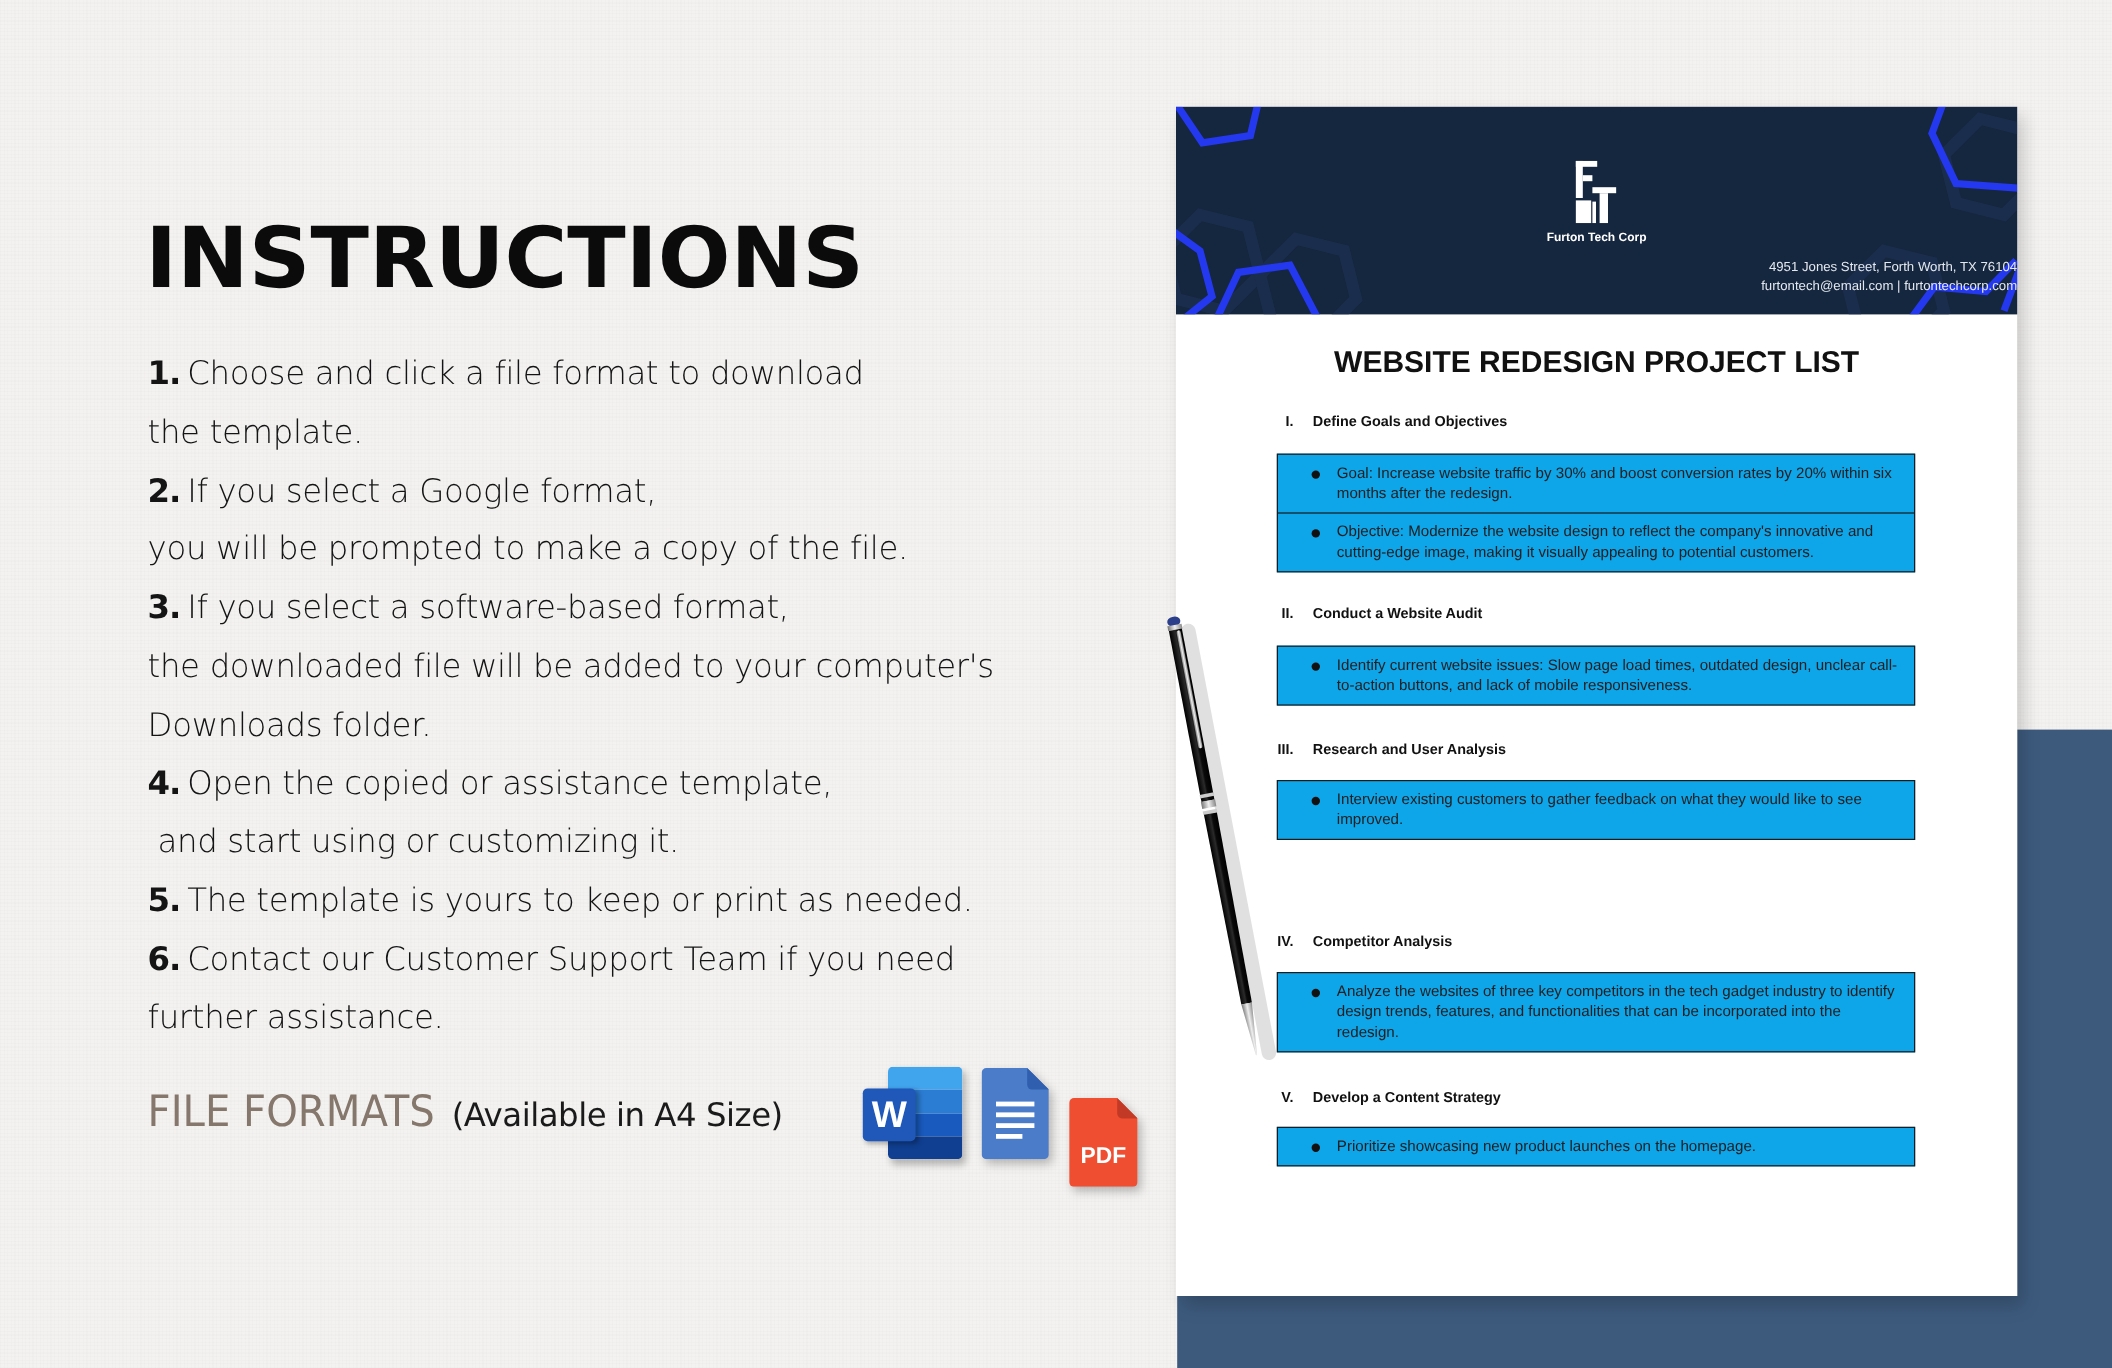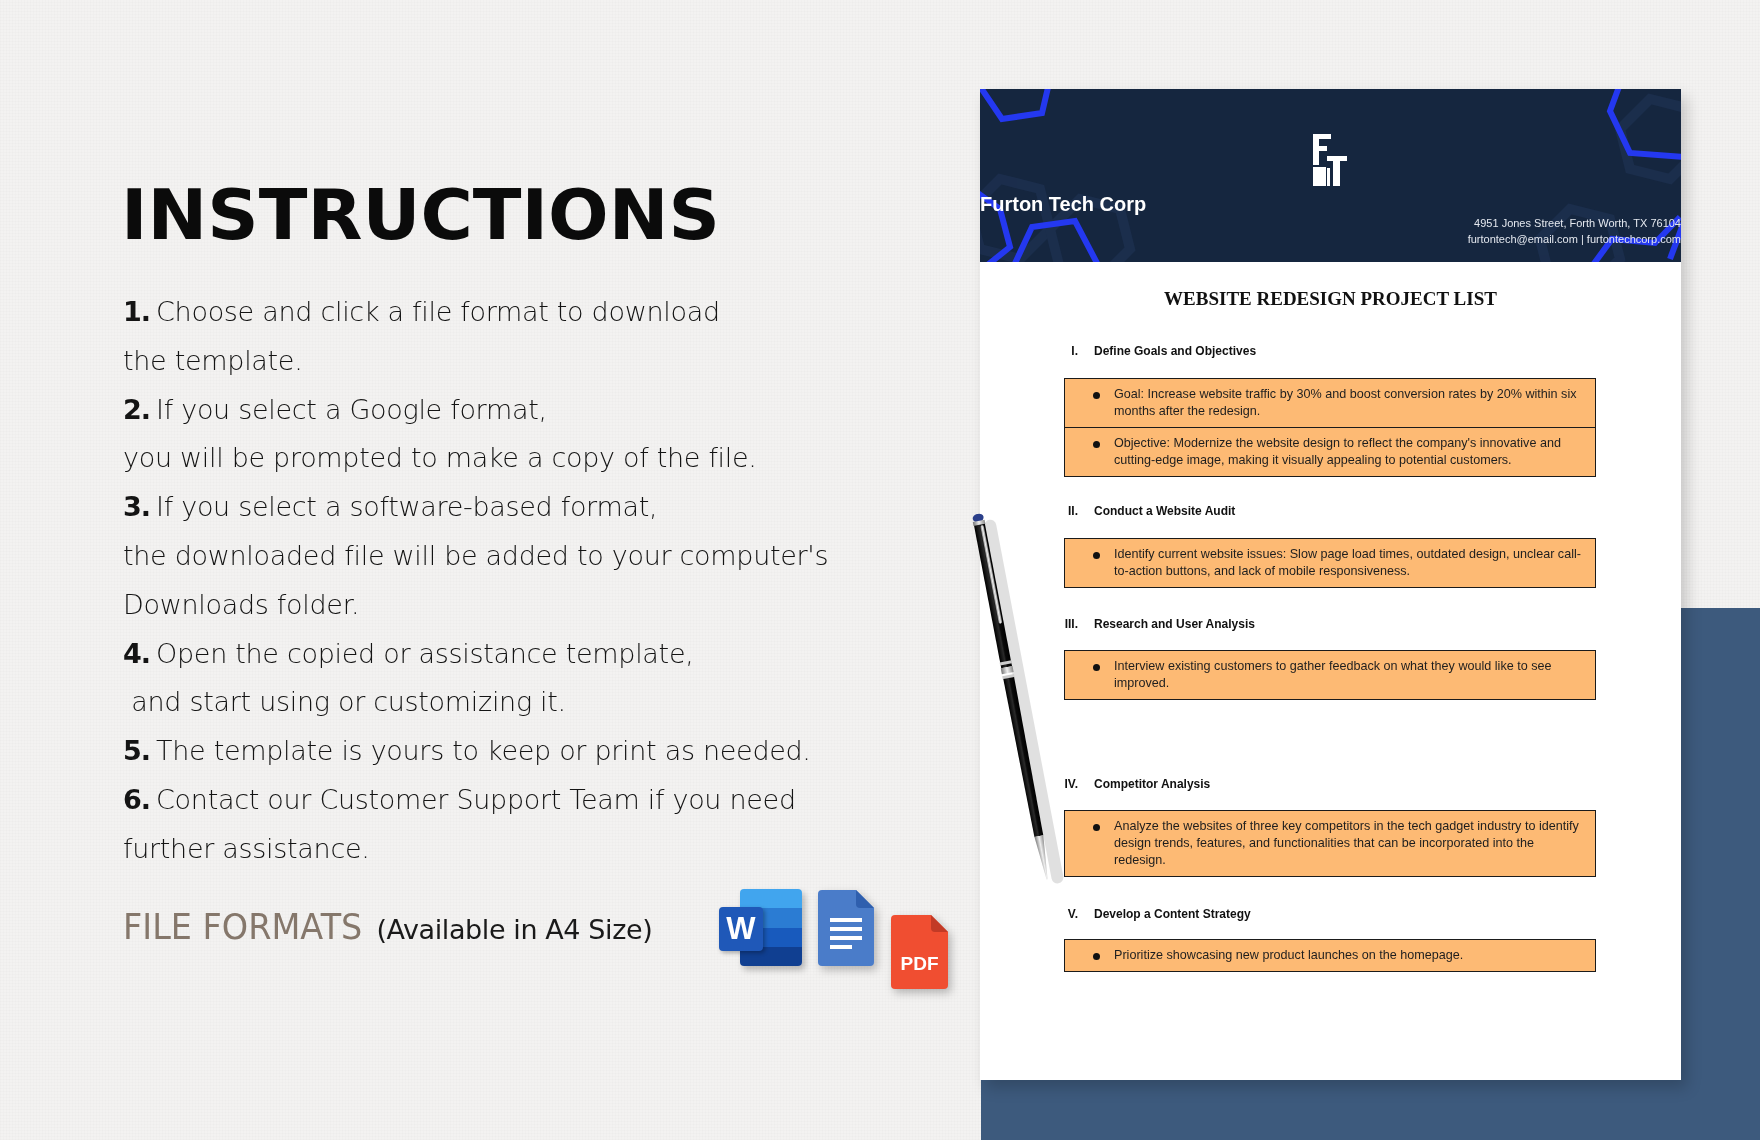--- a/index.html
+++ b/index.html
@@ -112,50 +112,50 @@
     background: #ffffff;
     box-shadow: 6px 8px 14px rgba(0,0,0,0.18);
   }
   .paper-header {
     position: absolute; left: 0; top: 0; width: 701px; height: 173px;
     background: #15263f; overflow: hidden;
   }
   .paper-header svg.hexes { position: absolute; left: 0; top: 0; }
   .logo { position: absolute; left: 333px; top: 45px; width: 34px; height: 52px; }
   .company-name {
-    position: absolute; left: 0; right: 0; top: 104px; 
-    color: #fff; font-weight: bold; font-size: 20px;
+    position: absolute; left: 0; right: 0; top: 104px; text-align: center;
+    color: #fff; font-weight: bold; font-size: 10px;
     font-family: "Liberation Sans", sans-serif;
   }
   .company-address, .company-contact {
     position: absolute; left: 0; right: 0; text-align: right;
     color: #e4e8ef; font-size: 11px;
     font-family: "Liberation Sans", sans-serif;
   }
   .company-address { top: 128px; }
   .company-contact { top: 144px; margin-left: 36px; }
 
   .doc-title {
     position: absolute; left: 0; right: 0; top: 199px; text-align: center;
-    font-weight: bold; font-size: 19px; color: #111;
-    font-family: Liberation Serif, serif;
+    font-weight: bold; font-size: 25px; color: #111;
+    font-family: Liberation Sans, sans-serif;
   }
 
   .section-heading {
     position: absolute; left: 84px;
     font-weight: bold; font-size: 12px; color: #111;
     font-family: "Liberation Sans", sans-serif;
     white-space: nowrap;
   }
   .roman { display: inline-block; width: 50px; text-align: right; padding-right: 16px; margin-left: -20px; }
 
   .item-box {
     position: absolute; left: 84px; width: 532px;
     border: 1.5px solid #1b1b1b;
-    background: #fdba74;
+    background: #0ea5e9;
   }
   .item-row {
     position: relative;
     padding: 7px 10px 7px 49px;
     font-size: 12.6px; line-height: 17px; color: #1e1e1e;
     font-family: "Liberation Sans", sans-serif;
   }
   .item-row + .item-row { border-top: 1.5px solid #1b1b1b; }
   .bullet {
     position: absolute; left: 28px; top: 13px;

